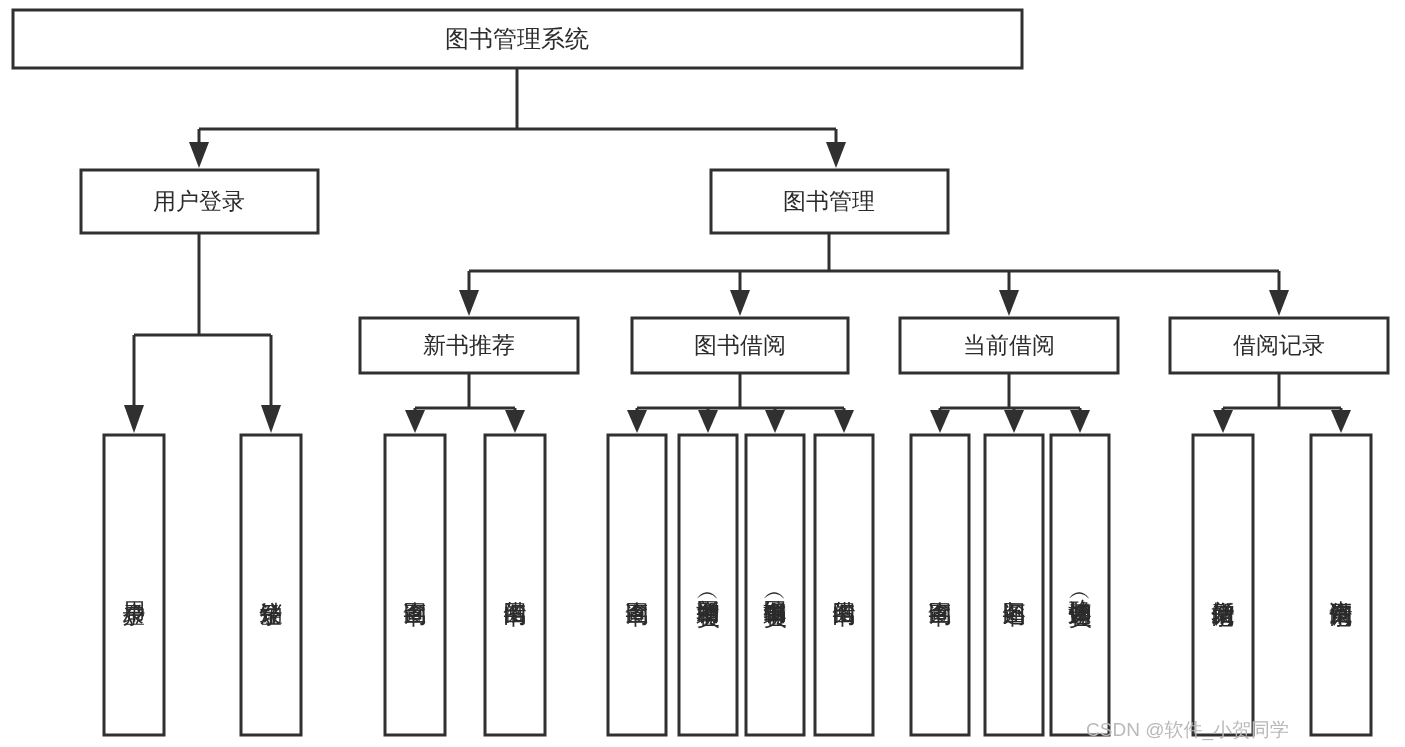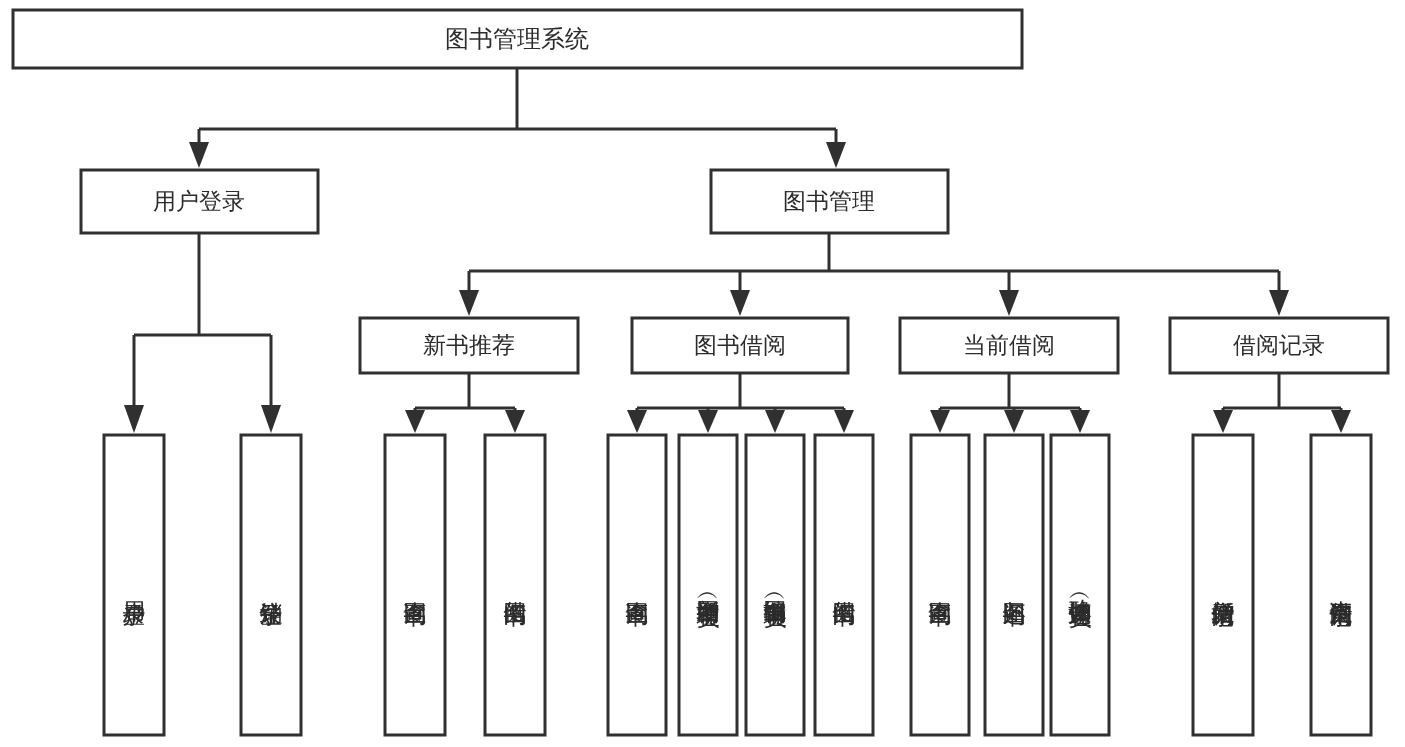--- a/index.html
+++ b/index.html
@@ -236,14 +236,15 @@
   <div class="leaf-label-wrap" style="left:1051px; top:441px; width:58px;  height:288px;">
     <span class="leaf-label">确认归还（管理员）</span>
   </div>
   <div class="leaf-label-wrap" style="left:1193px; top:435px; width:60px;  height:300px;">
     <span class="leaf-label">新增借阅记录</span>
   </div>
   <div class="leaf-label-wrap" style="left:1311px; top:435px; width:60px;  height:300px;">
     <span class="leaf-label">查询借阅记录</span>
   </div>
 
+  <div class="watermark">CSDN @软件_小贺同学</div>
 
 </div>
 
 </body></html>

